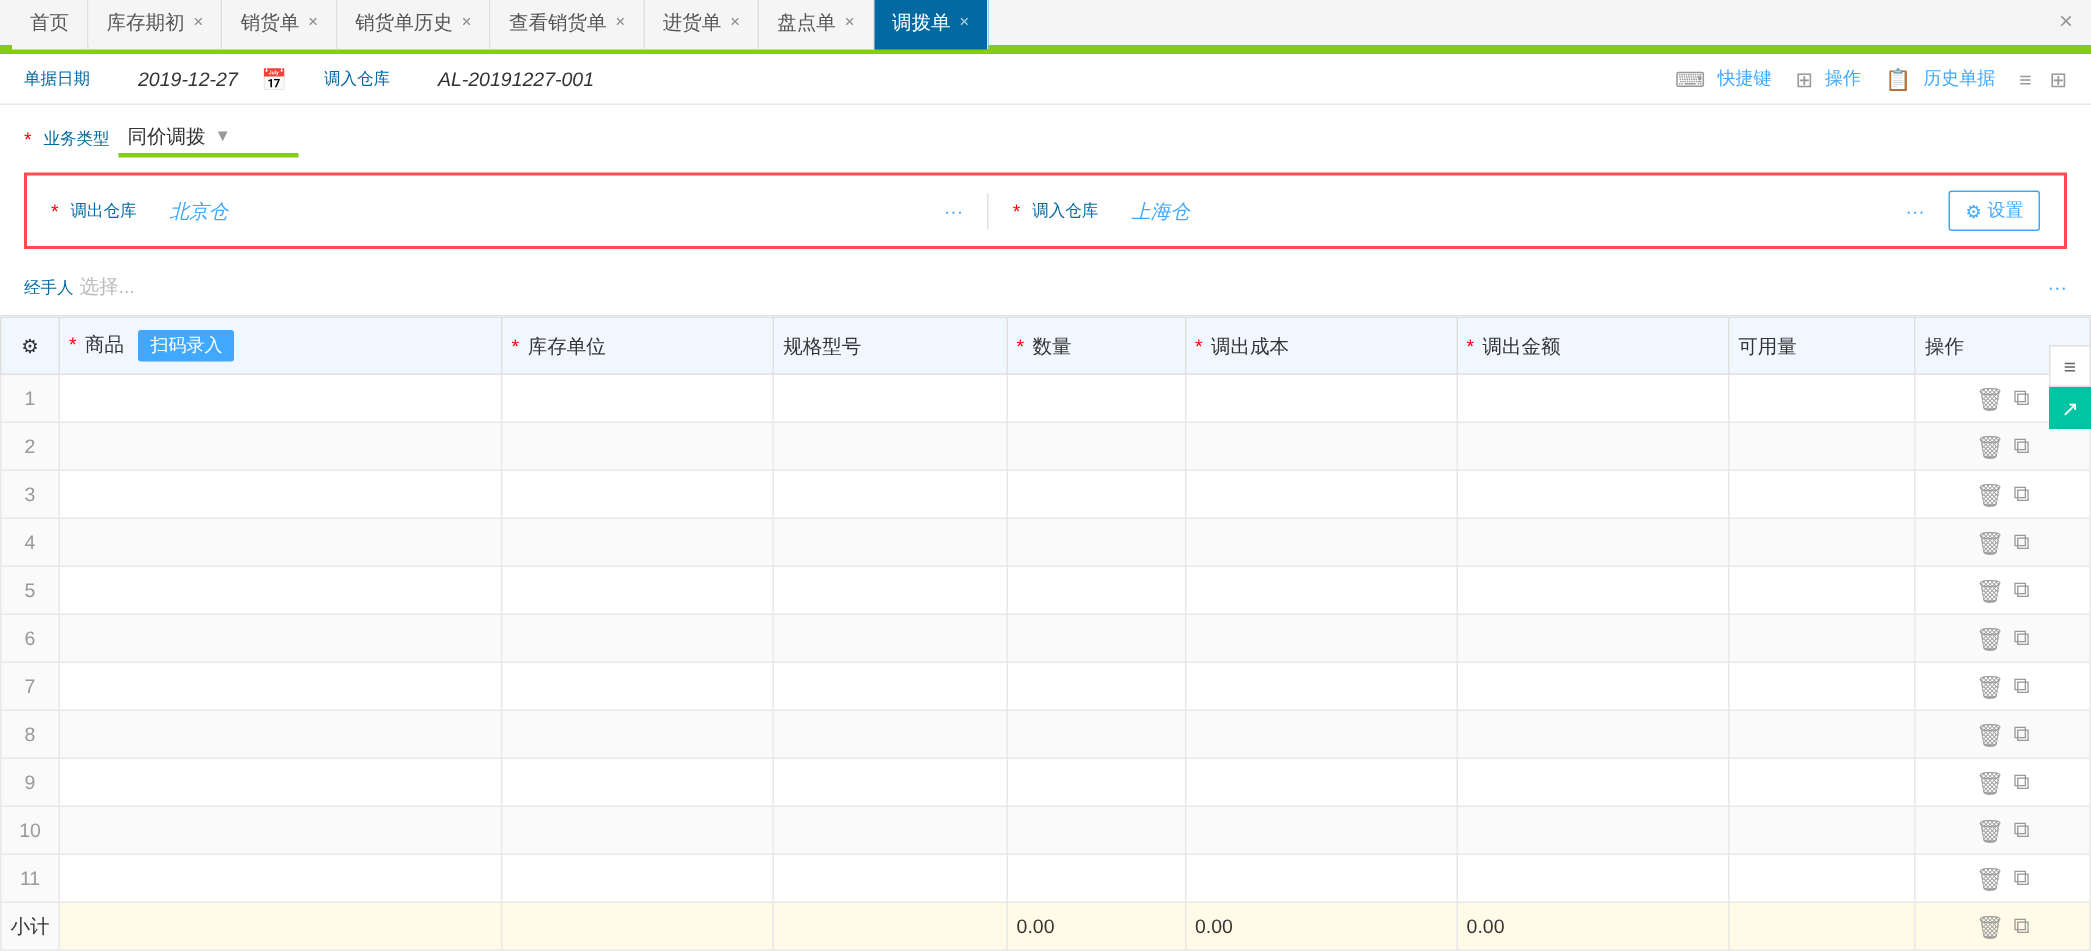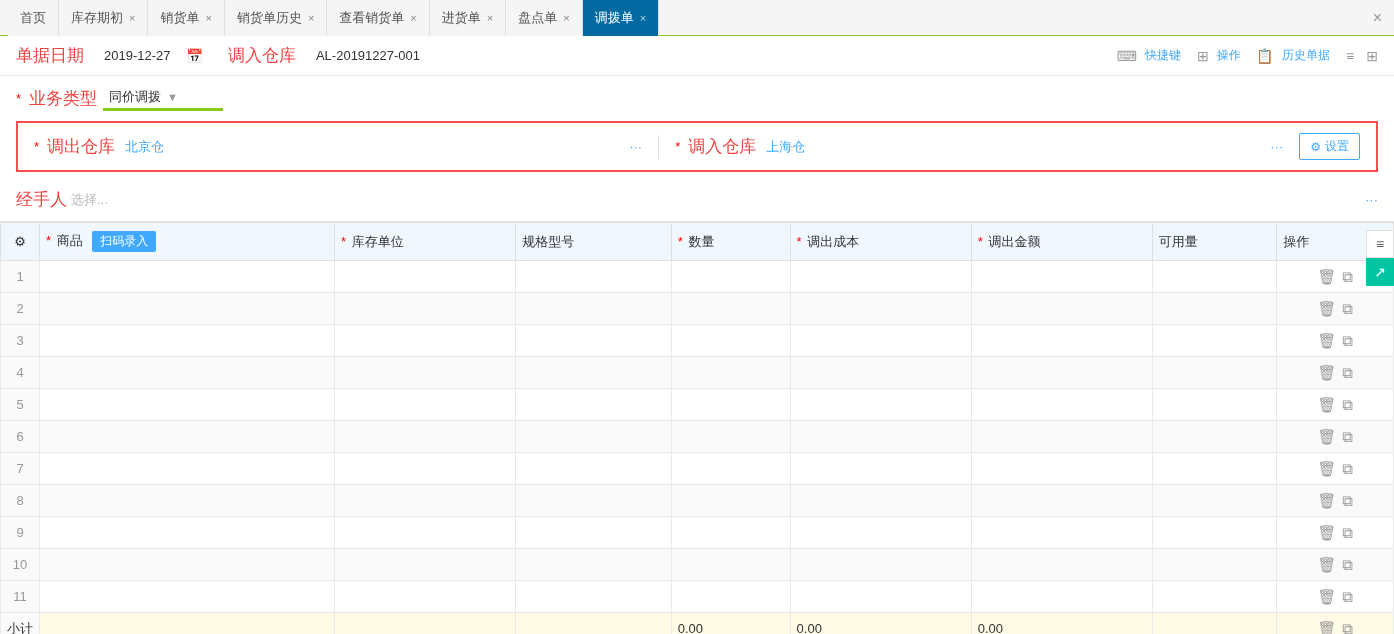--- a/index.html
+++ b/index.html
@@ -1,21 +1,21 @@
 <!DOCTYPE html>
 <html><head>
   <meta charset="utf-8">
   <style>
     * { box-sizing: border-box; margin: 0; padding: 0; }
     body { font-family: 'Microsoft YaHei', Arial, sans-serif; font-size: 13px; color: #333; background: #fff; overflow: hidden; }
 
     
     .tab-bar {
       display: flex; align-items: center;
-      border-bottom: 1px solid #84cc16;
+      border-bottom: 6px solid #84cc16;
       background: #f5f5f5;
       height: 36px;
       padding-left: 8px;
     }
     .tab-item {
       display: flex; align-items: center;
       padding: 0 12px;
       height: 36px;
       cursor: pointer;
       font-size: 13px;
@@ -49,22 +49,22 @@
       gap: 20px;
     }
     .form-header-left {
       display: flex; align-items: center; gap: 16px;
     }
     .form-header-right {
       margin-left: auto;
       display: flex; align-items: center; gap: 8px;
       font-size: 12px; color: #40a9ff;
     }
-    .field-label { color: #ef4444; font-size: 17px; }
-    .field-value { color: #333; font-size: 13px; margin-left: 4px; }
+    .field-label { color: #0369a1; font-size: 11px; }
+    .field-value { color: #333; font-size: 13px; margin-left: 16px; font-style: italic; }
     .icon-btn {
       cursor: pointer;
       color: #999;
       font-size: 14px;
     }
 
     
     .form-row {
       display: flex; align-items: center;
       padding: 10px 16px;

